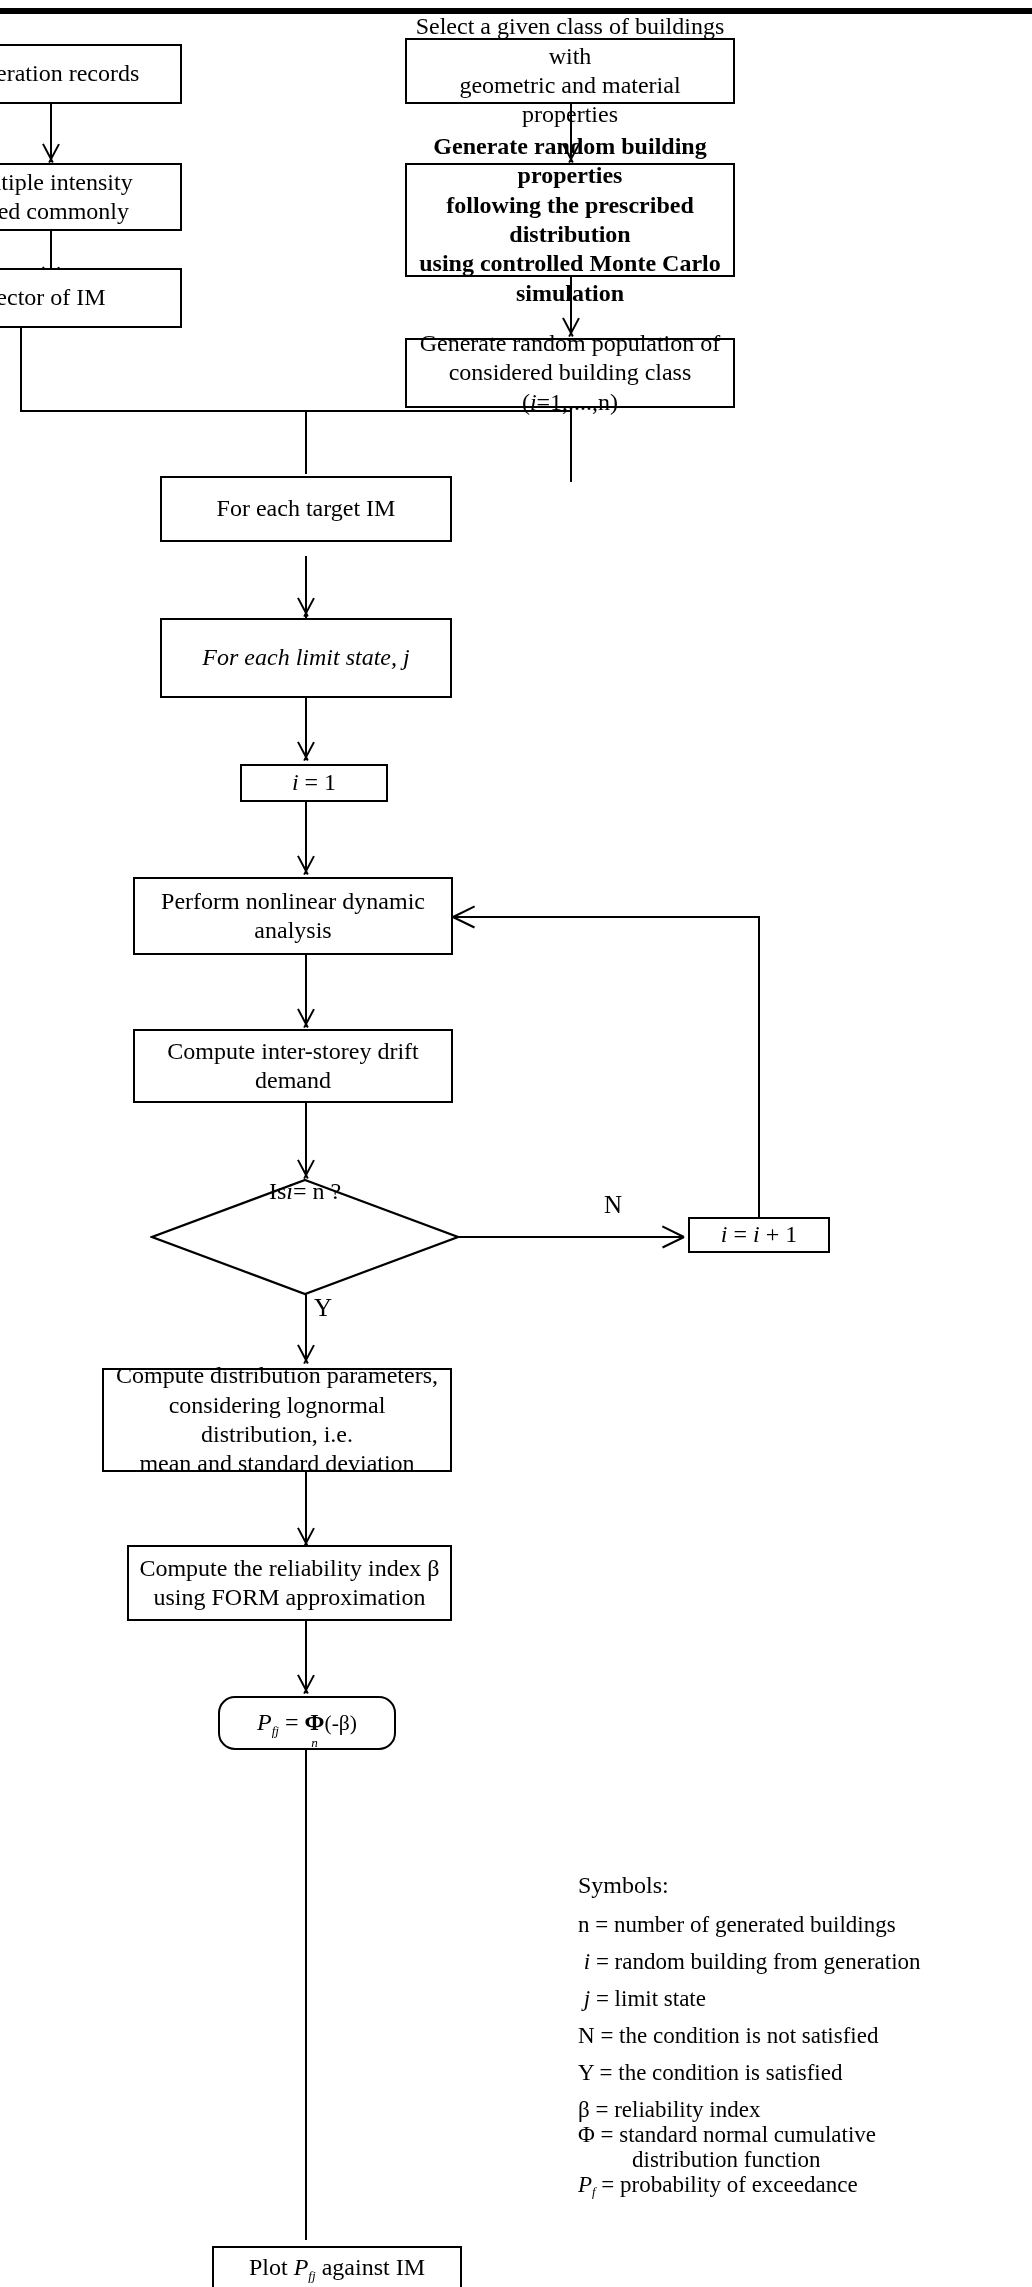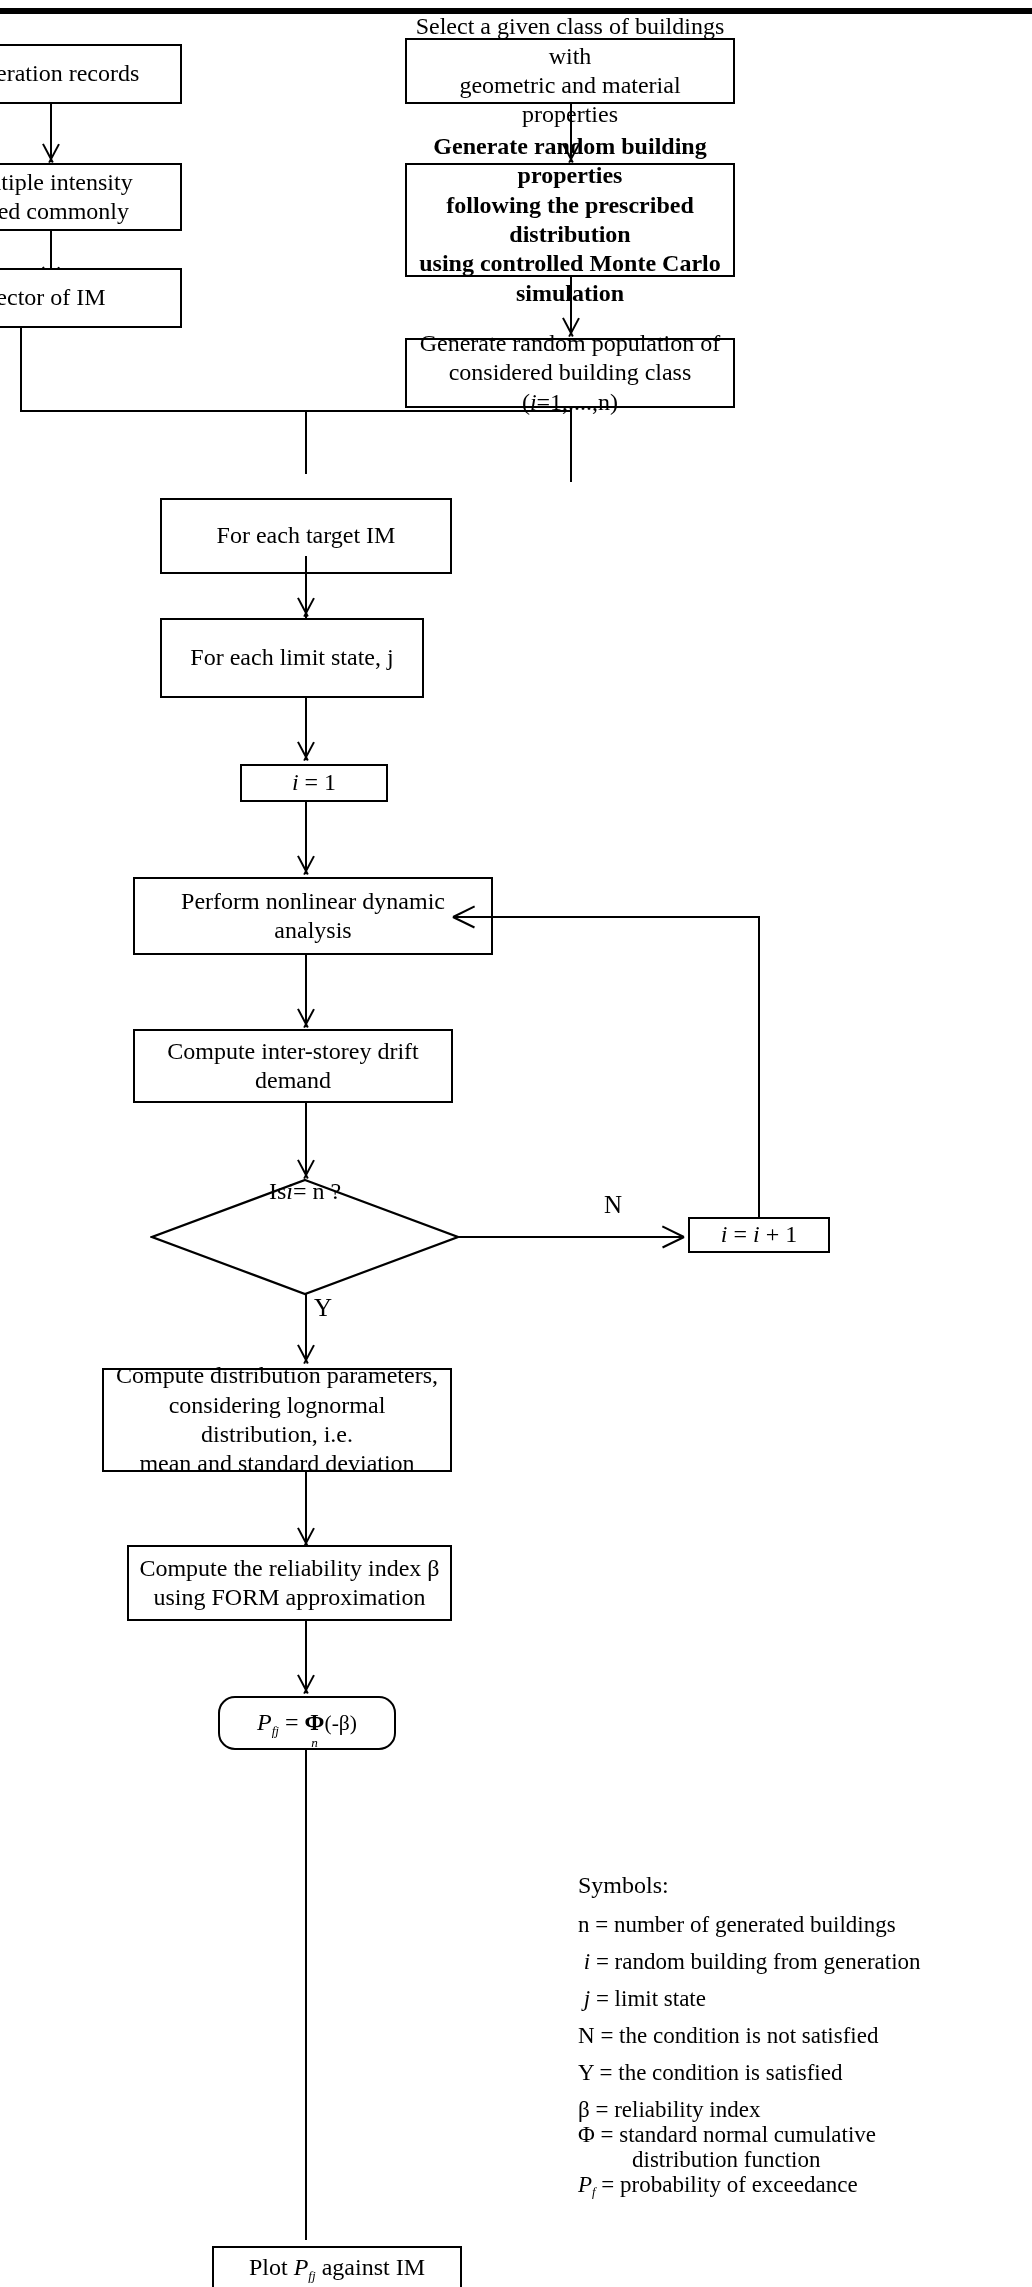--- a/index.html
+++ b/index.html
@@ -127,43 +127,43 @@
       <span><span>considered building class (</span><i>i</i><span>=1,....,n)</span></span>
     </span>
   </div>
 
   <div class="vline" style="left:570px;top:408px;height:74px;"></div>
 
   <div class="hline" style="left:20px;top:410px;width:551px;"></div>
   <div class="vline" style="left:570px;top:408px;height:4px;"></div>
   <div class="vline" style="left:305px;top:410px;height:64px;"></div>
 
-  <div class="box thick" style="left:160px;top:498px;width:292px;height:76px;">
+  <div class="box thick" style="left:160px;top:476px;width:292px;height:66px;">
     <span class="txt">For each target IM</span>
   </div>
 
   <div class="vline" style="left:305px;top:556px;height:62px;"></div>
   <div class="vhead" style="left:295px;top:598px;"></div>
 
-  <div class="box thick" style="left:160px;top:618px;width:264px;height:80px;">
+  <div class="box thick" style="left:160px;top:618px;width:292px;height:80px;font-style:italic;">
     <span class="txt">For each limit state, j</span>
   </div>
 
   <div class="vline" style="left:305px;top:698px;height:62px;"></div>
 
   <div class="vhead" style="left:295px;top:742px;"></div>
 
   <div class="box thick" style="left:240px;top:764px;width:148px;height:38px;">
     <span class="txt"><i>i</i><span> = 1</span></span>
   </div>
 
   <div class="vline" style="left:305px;top:802px;height:72px;"></div>
   <div class="vhead" style="left:295px;top:856px;"></div>
 
-  <div class="box thick" style="left:133px;top:877px;width:360px;height:78px;">
+  <div class="box thick" style="left:133px;top:877px;width:320px;height:78px;">
     <span class="txt">Perform nonlinear dynamic analysis</span>
   </div>
 
   <div class="vline" style="left:305px;top:955px;height:72px;"></div>
   <div class="vhead" style="left:295px;top:1009px;"></div>
 
   <div class="box thick" style="left:133px;top:1029px;width:320px;height:74px;font-family:Liberation Serif, serif;">
     <span class="txt">Compute inter-storey drift demand</span>
   </div>
 

